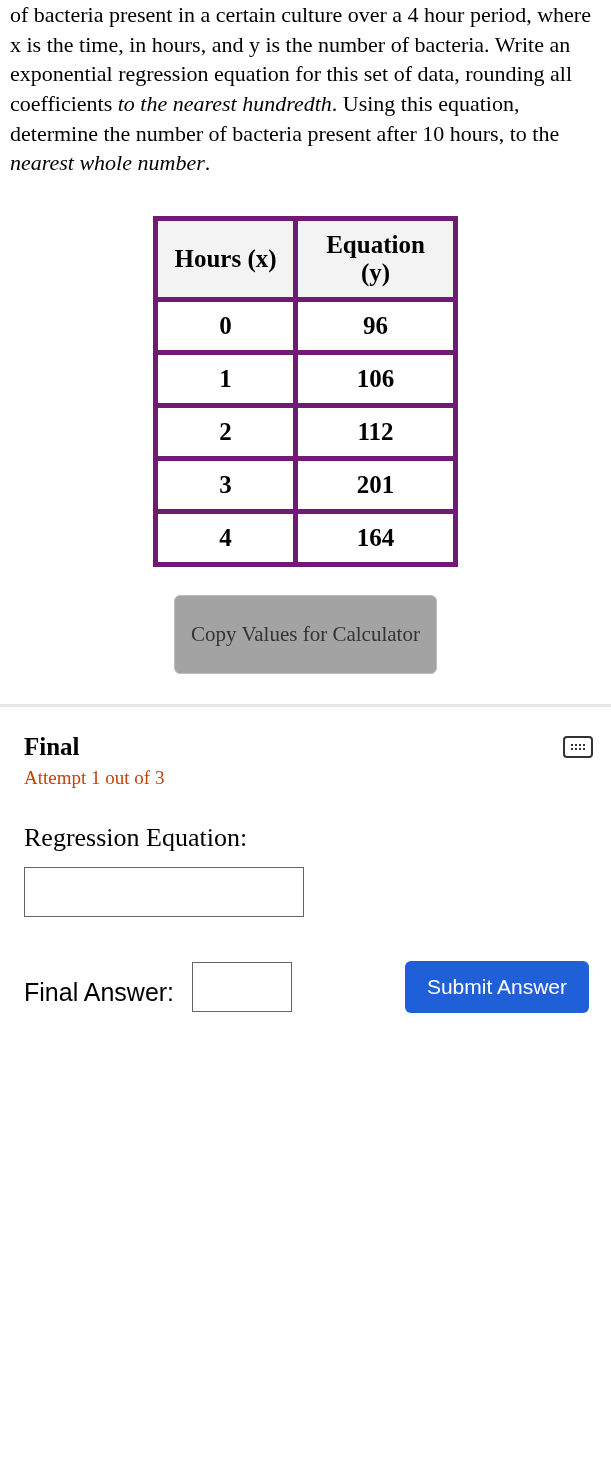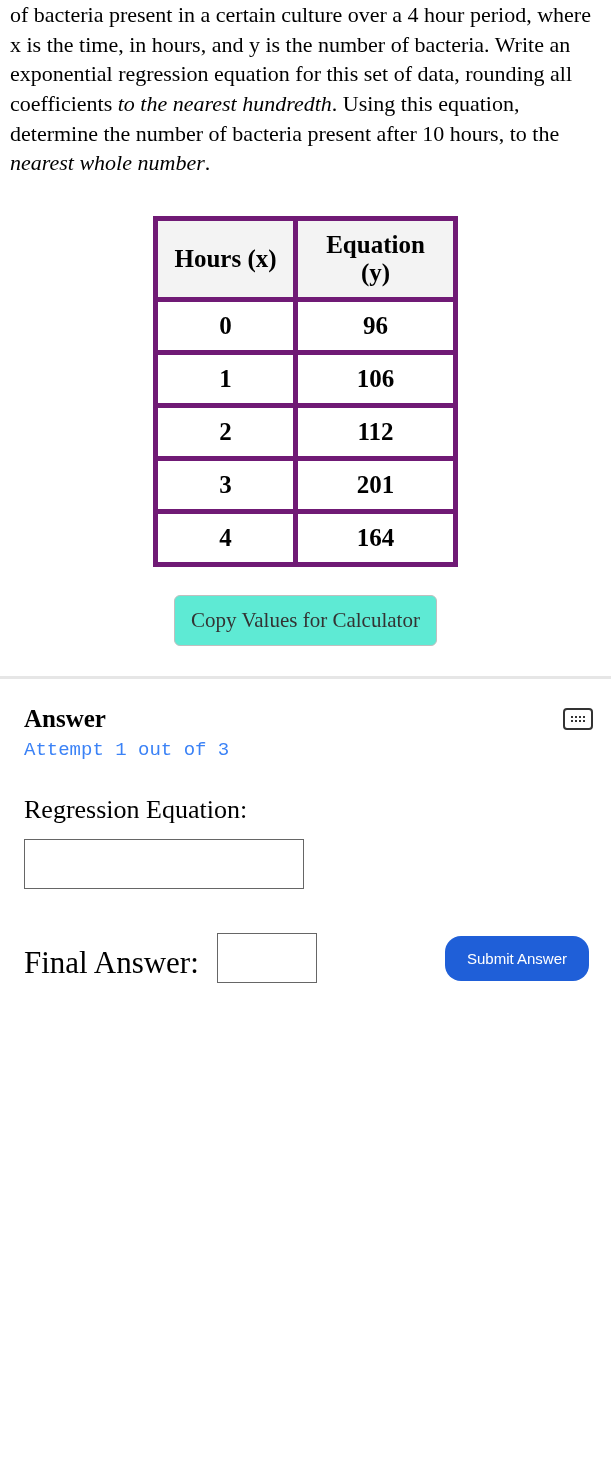--- a/index.html
+++ b/index.html
@@ -42,24 +42,24 @@
     display: flex;
     flex-direction: column;
     align-items: center;
     gap: 14px;
     margin: 28px 0 30px 0;
   }
   .tool-btn {
     font-family: Georgia, serif;
     font-size: 21px;
     color: #333;
-    background: #5eead4;
+    background: #a3a3a3;
     border: 1px solid #bfbfbf;
     border-radius: 6px;
-    padding: 12px 16px;
+    padding: 26px 16px;
     cursor: pointer;
   }
   .answer-area {
     border-top: 3px solid #e6e6e6;
     padding: 26px 18px 30px 24px;
     position: relative;
   }
   .ans-header {
     display: flex;
     justify-content: space-between;
@@ -83,24 +83,24 @@
   .kb-icon .dots {
     display: grid;
     grid-template-columns: repeat(4, 2px);
     grid-template-rows: repeat(2, 2px);
     gap: 2px;
   }
   .kb-icon .dots span {
     width: 2px; height: 2px; background: #333;
   }
   .attempt {
-    color: #3b82f6;
+    color: #c2410c;
     font-size: 19px;
     margin-top: 6px;
-    font-family: Liberation Mono, monospace;
+    font-family: Liberation Serif, serif;
   }
   .sect-label {
     font-family: Georgia, serif;
     font-size: 26px;
     margin-top: 34px;
   }
   .eq-input {
     margin-top: 14px;
     width: 280px;
     height: 50px;
@@ -110,39 +110,39 @@
     padding: 0 8px;
     font-family: Georgia, serif;
   }
   .final-row {
     display: flex;
     align-items: center;
     gap: 18px;
     margin-top: 44px;
   }
   .final-label {
-    font-family: Liberation Serif, serif;
-    font-size: 31px;
+    font-family: Liberation Sans, sans-serif;
+    font-size: 25px;
     margin-top: 10px;
   }
   .final-input {
     width: 100px;
     height: 50px;
     border: 1px solid #666;
     background: #fff;
     font-size: 20px;
     padding: 0 8px;
     font-family: Georgia, serif;
   }
   .submit-btn {
     background: #1f5fd8;
     color: #fff;
     border: none;
-    border-radius: 16px;
-    font-size: 15px;
+    border-radius: 6px;
+    font-size: 21px;
     padding: 14px 22px;
     cursor: pointer;
     font-family: -apple-system, Arial, sans-serif;
     margin-left: auto;
     margin-right: 4px;
   }
 </style>
 </head>
 <body>
 
@@ -180,21 +180,21 @@
   </tbody>
     </table>
 </div>
 
 <div class="tool-btns">
   <button class="tool-btn">Copy Values for Calculator</button>
 </div>
 
 <div class="answer-area">
   <div class="ans-header">
-    <div class="ans-title">Answer</div>
+    <div class="ans-title">Final</div>
     <div class="kb-icon">
       <div class="dots">
         <span></span>
           <span></span>
           <span></span>
           <span></span>
         <span></span>
           <span></span>
           <span></span>
           <span></span>

